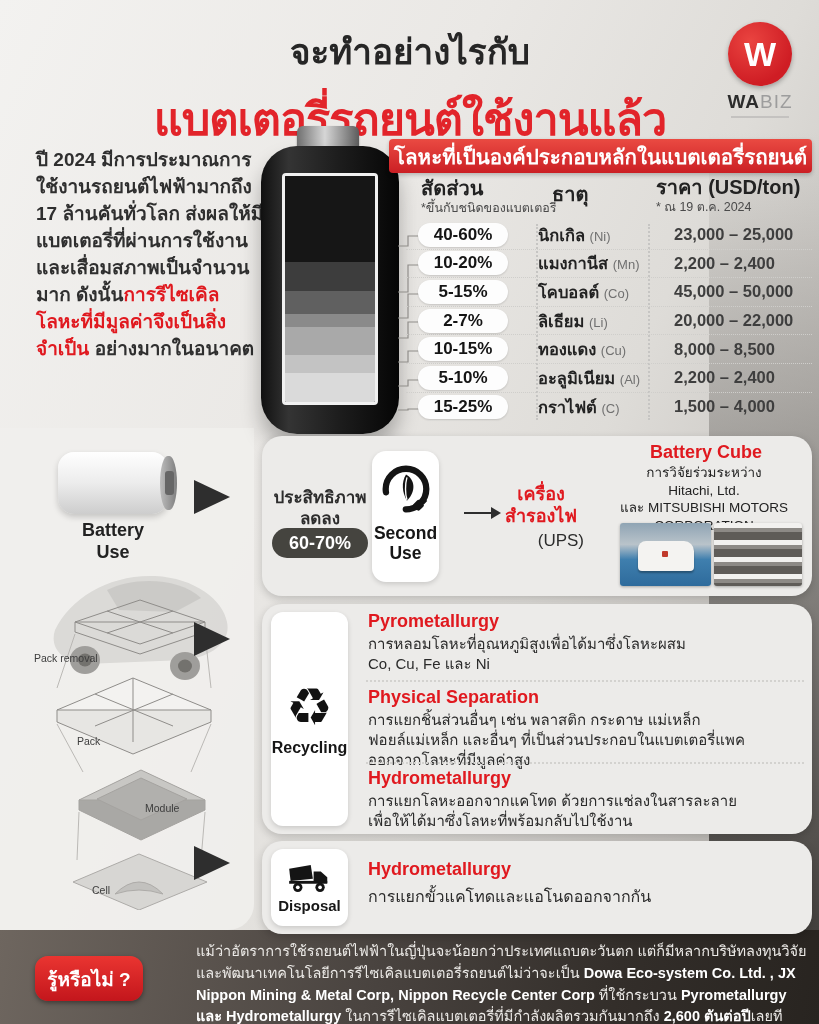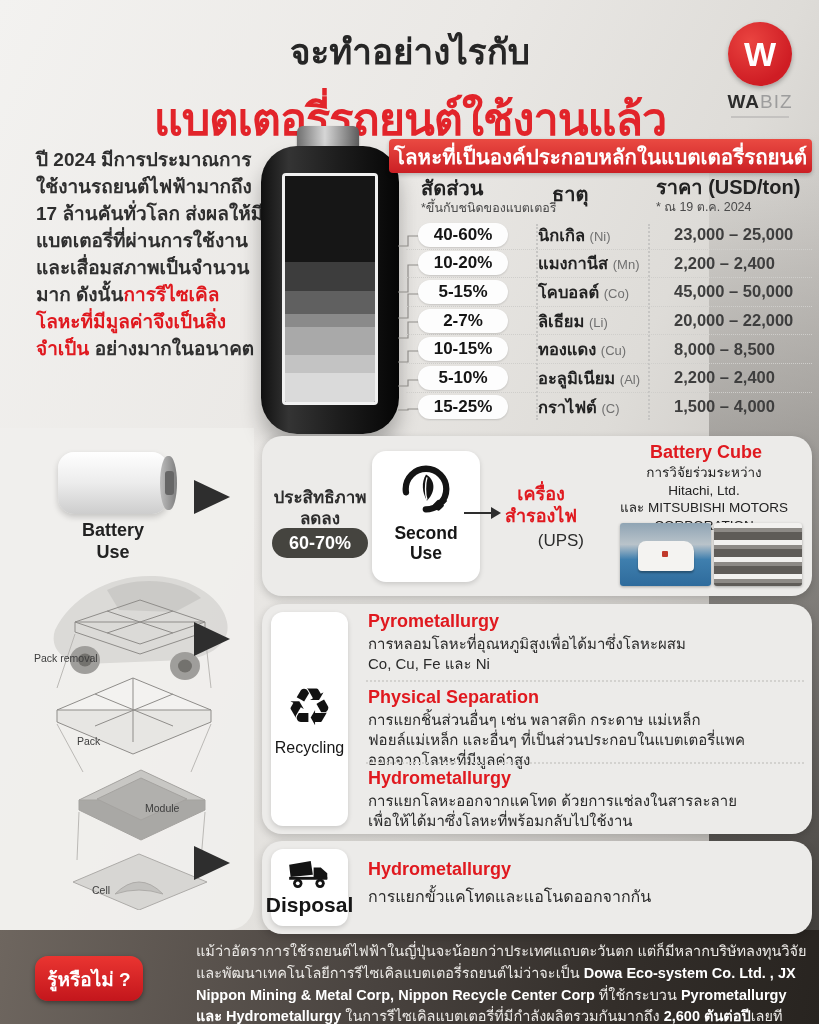--- a/index.html
+++ b/index.html
@@ -78,21 +78,21 @@
   
   .flow-box { background:#ecebe9; border-radius:20px; box-shadow:0 3px 8px rgba(0,0,0,.18); }
   .box-seconduse { left:262px; top:436px; width:550px; height:160px; }
   .box-recycling { left:262px; top:604px; width:550px; height:230px; }
   .box-disposal  { left:262px; top:841px; width:550px; height:93px; }
 
   .eff-label { left:268px; top:488px; width:104px; text-align:center; font-weight:bold; font-size:17px;
     color:#2d2d2d; line-height:1.22; white-space:pre-line; }
   .eff-pill { left:272px; top:528px; width:96px; height:30px; border-radius:16px; background:#45443f;
     color:#fff; font-weight:bold; font-size:18px; display:flex; align-items:center; justify-content:center; }
-  .su-card { left:372px; top:451px; width:108px; height:131px; background:#fff; border-radius:14px;
+  .su-card { left:372px; top:451px; width:67px; height:131px; background:#fff; border-radius:14px;
     box-shadow:0 2px 5px rgba(0,0,0,.15); display:flex; flex-direction:column; align-items:center; padding-top:10px; }
   .su-name { font-weight:bold; font-size:17.5px; color:#161616; text-align:center; line-height:1.15; white-space:pre-line; margin-top:4px; }
   .su-arrow-line { left:464px; top:512px; width:28px; height:2px; background:#2e2e2e; }
   .su-arrow-head { left:491px; top:507px; width:0; height:0; border-top:6px solid transparent; border-bottom:6px solid transparent; border-left:10px solid #2e2e2e; }
   .ups-red { left:498px; top:484px; width:86px; text-align:center; color:#e0191f; font-weight:bold; font-size:18px; line-height:1.2; white-space:pre-line; }
   .ups-sub { left:498px; top:531px; width:86px; text-align:right; color:#2c2c2c; font-size:17px; }
   .bc-title { left:606px; top:442px; width:200px; text-align:center; color:#e0191f; font-weight:bold; font-size:18px; }
   .bc-desc { left:596px; top:464px; width:216px; text-align:center; color:#222; font-size:13.5px; line-height:1.3; white-space:pre-line; }
   .photo { border-radius:3px; overflow:hidden; box-shadow:0 1px 3px rgba(0,0,0,.3); }
   .photo1 { left:620px; top:523px; width:91px; height:63px;
@@ -100,28 +100,28 @@
   .photo1 .trailer { position:absolute; left:18px; top:18px; width:56px; height:30px; background:#f4f3f1; border-radius:8px 10px 4px 4px; box-shadow:0 2px 2px rgba(0,0,0,.3); }
   .photo1 .mark { position:absolute; left:42px; top:28px; width:6px; height:6px; background:#c0392b; border-radius:1px; }
   .photo2 { left:714px; top:523px; width:88px; height:63px;
     background:
       repeating-linear-gradient(180deg,#f2f1ef 0 5px,#8d8a86 5px 9px,#5f5c58 9px 17px),
       #9b9894; }
 
   .rec-card { left:271px; top:612px; width:77px; height:214px; background:#fff; border-radius:12px;
     box-shadow:0 2px 5px rgba(0,0,0,.15); display:flex; flex-direction:column; align-items:center; justify-content:center; gap:6px; }
   .rec-glyph { font-family:"DejaVu Sans",sans-serif; font-size:52px; line-height:1; color:#121212; font-weight:bold; }
-  .rec-name { font-weight:normal; font-size:16px; color:#161616; }
+  .rec-name { font-weight:bold; font-size:16px; color:#161616; }
   .method-title { color:#e0191f; font-weight:bold; font-size:18px; }
   .method-desc { color:#2b2b2b; font-size:15px; line-height:1.34; white-space:pre-line; }
   .m-sep { width:438px; border-top:2px dotted #d3d2cf; }
 
   .dis-card { left:271px; top:849px; width:77px; height:77px; background:#fff; border-radius:12px;
     box-shadow:0 2px 5px rgba(0,0,0,.15); display:flex; flex-direction:column; align-items:center; justify-content:center; gap:3px; }
-  .dis-name { font-weight:bold; font-size:21px; color:#161616; }
+  .dis-name { font-weight:bold; font-size:15px; color:#161616; }
 
   
   .kn-badge { left:35px; top:956px; width:108px; height:45px; border-radius:13px;
     background:linear-gradient(180deg,#ea3531,#c3161c); color:#fff; font-weight:bold; font-size:19px;
     display:flex; align-items:center; justify-content:center; box-shadow:0 2px 5px rgba(0,0,0,.4); }
   .footer-text { left:196px; top:941px; width:612px; color:#eceae7; font-size:14.5px; line-height:1.5; }
   .footer-text b { color:#ffffff; }
 
   svg { display:block; }
 </style>

